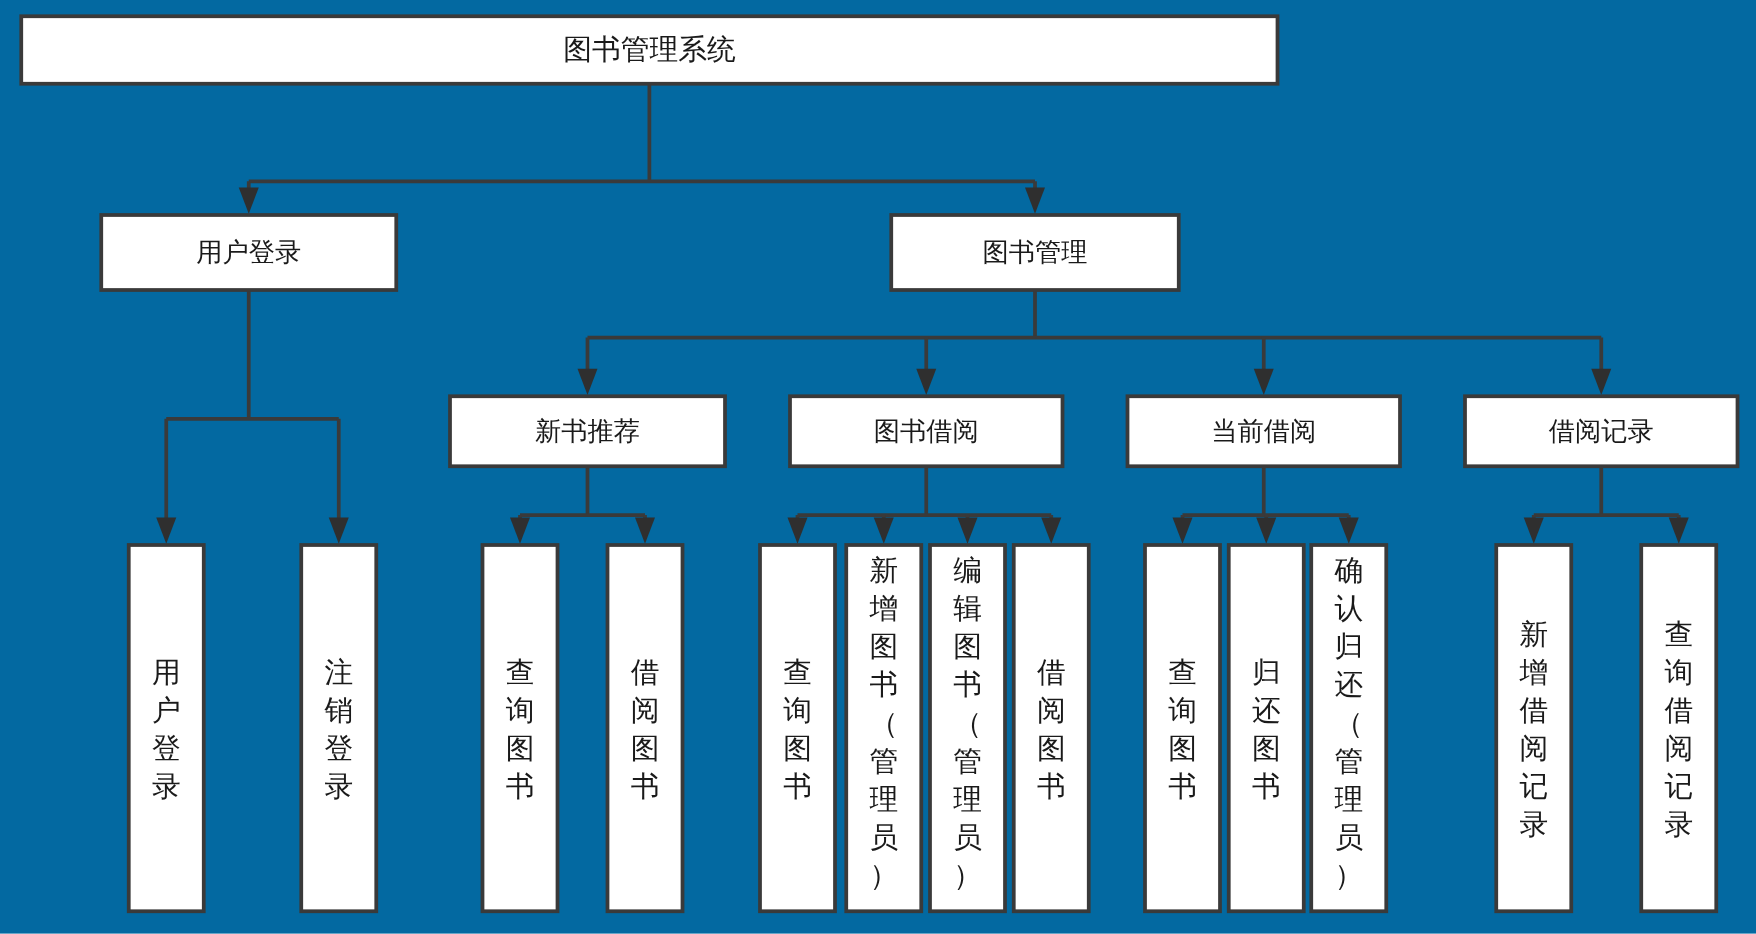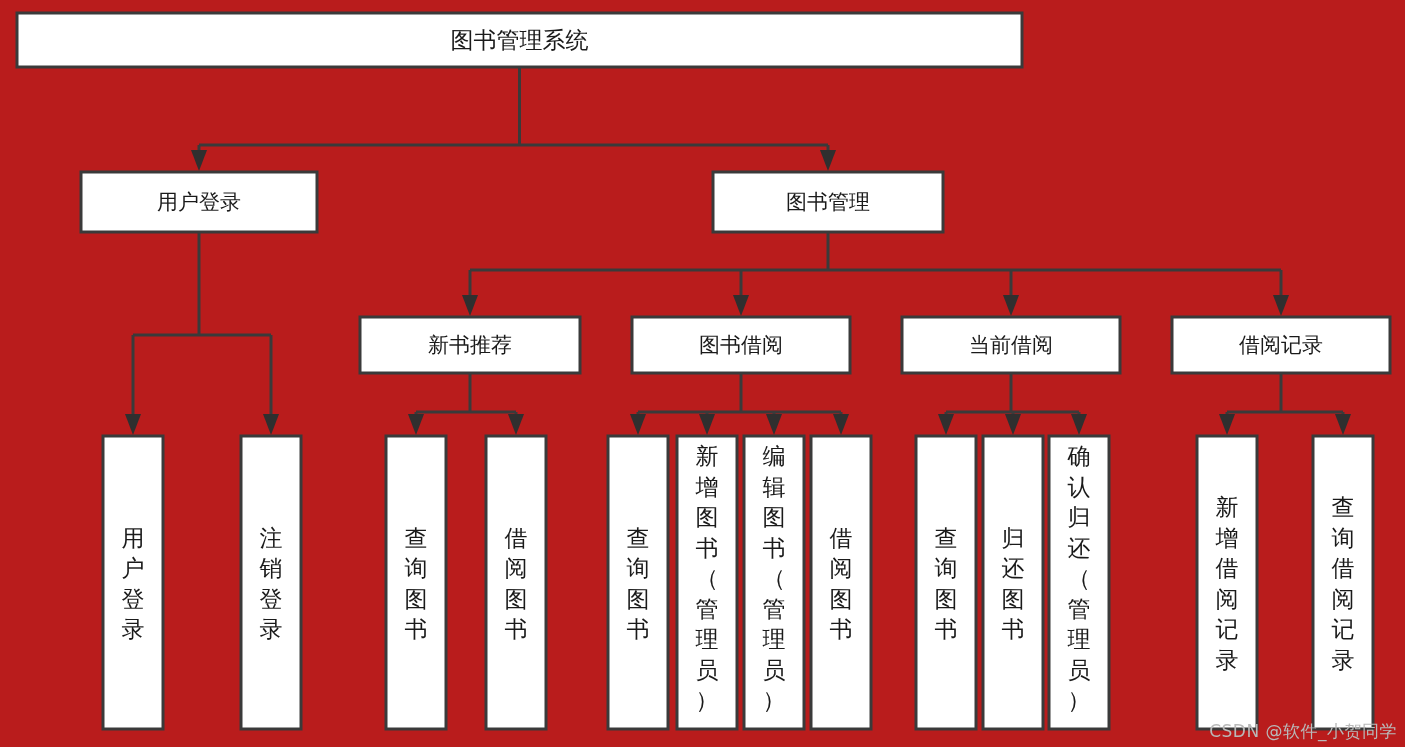--- a/index.html
+++ b/index.html
@@ -1,21 +1,21 @@
 <!DOCTYPE html>
 <html><head>
 <meta charset="utf-8">
 <style>
   html,body{margin:0;padding:0;background:#ffffff;}
   body{
     width:1405px;height:747px;overflow:hidden;
     font-family:"Liberation Sans","DejaVu Sans",sans-serif;
     background:#fefefe;
   }
-  #stage{position:relative;width:1405px;height:747px;background:#b91c1c;}
+  #stage{position:relative;width:1405px;height:747px;background:#0369a1;}
   svg#diagram{position:absolute;left:0;top:0;width:1405px;height:747px;display:block;}
   .nodebox{fill:#ffffff;stroke:#3a3a3a;stroke-width:3;}
   .connector{stroke:#3a3a3a;stroke-width:3;fill:none;stroke-linecap:butt;}
   .arrowhead{fill:#2f2f2f;stroke:none;}
   .nodelabel{
     font-family:"DejaVu Sans","Liberation Sans",sans-serif;
     fill:#1a1a1a;font-size:21px;text-anchor:middle;dominant-baseline:middle;
   }
   .nodelabel.lvl0{font-size:23px;}
   .vlabel{
@@ -164,14 +164,13 @@
         <g>
           <rect class="nodebox" x="1197" y="436" width="60" height="293"></rect>
           <text class="vlabel" x="1227" y="515"><tspan x="1227" dy="0">新</tspan><tspan x="1227" dy="30.5">增</tspan><tspan x="1227" dy="30.5">借</tspan><tspan x="1227" dy="30.5">阅</tspan><tspan x="1227" dy="30.5">记</tspan><tspan x="1227" dy="30.5">录</tspan></text>
         </g>
         <g>
           <rect class="nodebox" x="1313" y="436" width="60" height="293"></rect>
           <text class="vlabel" x="1343" y="515"><tspan x="1343" dy="0">查</tspan><tspan x="1343" dy="30.5">询</tspan><tspan x="1343" dy="30.5">借</tspan><tspan x="1343" dy="30.5">阅</tspan><tspan x="1343" dy="30.5">记</tspan><tspan x="1343" dy="30.5">录</tspan></text>
         </g>
       </g>
   </svg>
-  <div class="watermark">CSDN @软件_小贺同学</div>
 </div>
 
 </body></html>

